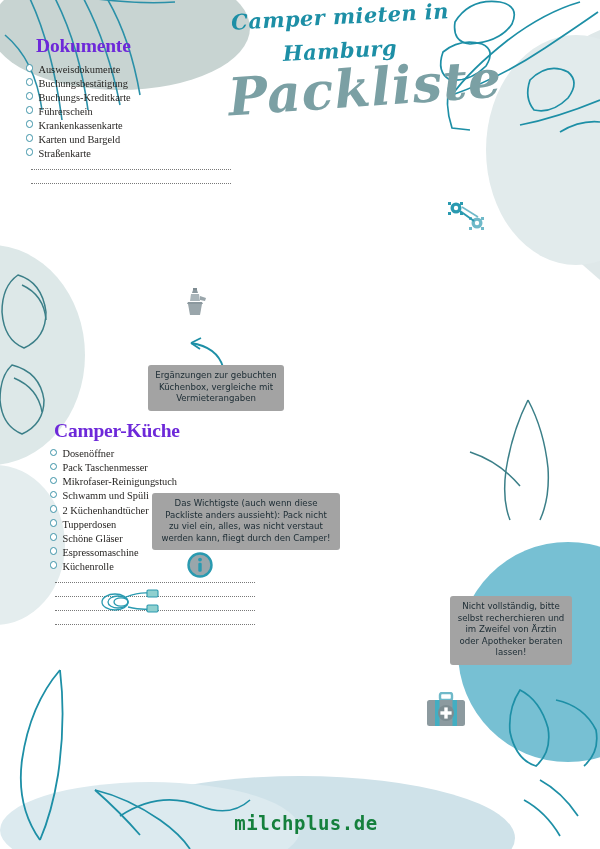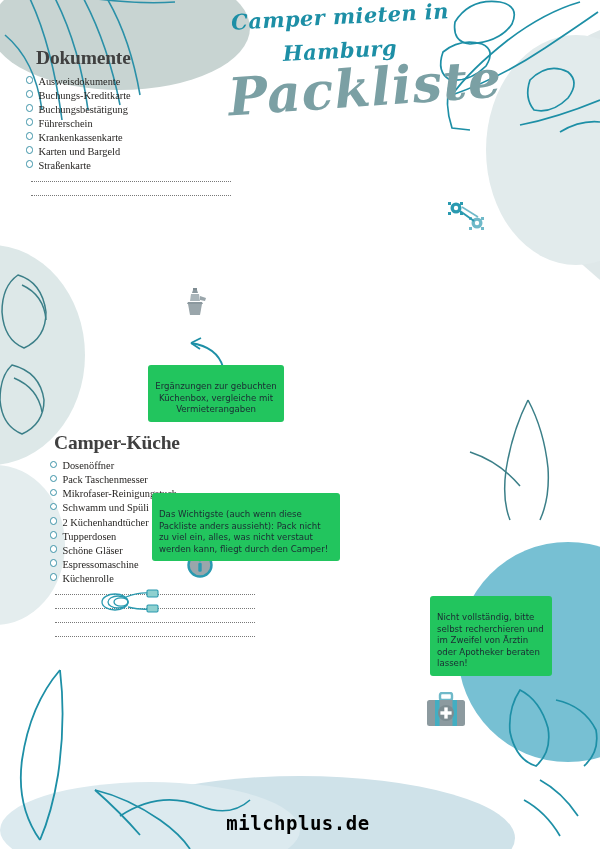--- a/index.html
+++ b/index.html
@@ -36,24 +36,24 @@
     width: 600px; height: 849px;
     z-index: 2;
   }
   .col {
     position: absolute;
   }
   .section { position: relative; }
   .sec-title {
     font-family: "Liberation Serif", serif;
     font-weight: bold;
-    color: #404040;
+    color: #6d28d9;
     letter-spacing: -0.2px;
     line-height: 1;
-    margin: 12px 0 7px 0;
+    margin: 0 0 7px 0;
     white-space: nowrap;
   }
   ul.items {
     list-style: none;
     margin: 4px;
     padding: 0;
   }
   ul.items li {
     display: flex;
     align-items: baseline;
@@ -78,31 +78,31 @@
   }
   .dline {
     border-bottom: 1.4px dotted #5b5b5b;
     height: 0;
     margin-bottom: 13px;
     opacity: .82;
   }
   
   .callout {
     position: absolute;
-    background: #22c55e;
+    background: #a3a3a3;
     color: #1b2b33;
     font-family: "DejaVu Sans", sans-serif;
     font-size: 8.6px;
     line-height: 11.6px;
     text-align: center;
-    padding: 16px 7px 6px 7px;
+    padding: 5px 7px 6px 7px;
     border-radius: 3px;
     z-index: 4;
   }
-  .callout.right-al { text-align: left; }
+  .callout.right-al { text-align: center; }
   
   .script-sm {
     position: absolute;
     font-family: "DejaVu Serif", serif;
     font-style: italic;
     font-weight: bold;
     color: #1d8fa6;
     font-size: 21px;
     line-height: 22px;
     letter-spacing: .4px;
@@ -118,29 +118,29 @@
     color: #7ba0a4;
     font-size: 52px;
     line-height: 52px;
     letter-spacing: 1px;
     transform: rotate(-4deg);
     white-space: nowrap;
   }
   
   #logo {
     position: absolute;
-    left: 8px;
+    left: 16px;
     top: 812px;
     width: 580px;
     text-align: center;
     font-family: "DejaVu Sans Mono", monospace;
     font-weight: bold;
     font-size: 19px;
     letter-spacing: .5px;
-    color: #000000;
+    color: #15803d;
     z-index: 5;
   }
   .icon-abs { position: absolute; z-index: 3; }
 </style>
 </head>
 <body>
 
 <div id="sheet">
 
   <svg id="decor" viewBox="0 0 600 849" xmlns="http://www.w3.org/2000/svg">
@@ -225,25 +225,25 @@
 
     <div class="col section" style="left:22px; top:36px; width:290px;">
       <div class="sec-title" style="font-size:19.5px; padding-left:14px;">Dokumente</div>
       <ul class="items">
         <li>
             <span class="cbox"></span>
             <span>Ausweisdokumente</span>
           </li>
         <li>
             <span class="cbox"></span>
+            <span>Buchungsbestätigung</span>
+          </li>
+        <li>
+            <span class="cbox"></span>
             <span>Buchungs-Kreditkarte</span>
-          </li>
-        <li>
-            <span class="cbox"></span>
-            <span>Buchungsbestätigung</span>
           </li>
         <li>
             <span class="cbox"></span>
             <span>Führerschein</span>
           </li>
         <li>
             <span class="cbox"></span>
             <span>Krankenkassenkarte</span>
           </li>
         <li>
@@ -363,21 +363,21 @@
         <circle cx="33" cy="25" r="2.2" fill="#ffffff"></circle>
         <rect x="25" y="19" width="3" height="3"></rect>
           <rect x="37" y="19" width="3" height="3"></rect>
         <rect x="25" y="29" width="3" height="3"></rect>
           <rect x="37" y="29" width="3" height="3"></rect>
       </g>
       <path d="M16 13 L30 23" stroke="#2a9ab0" stroke-width="2" fill="none"></path>
       <path d="M18 9 L34 19" stroke="#6fb9c9" stroke-width="1.6" fill="none"></path>
     </svg>
 
-    <div class="callout right-al" style="left:430px; top:596px; width:108px;">
+    <div class="callout right-al" style="left:450px; top:596px; width:108px;">
       <span>Nicht vollständig, bitte selbst recherchieren und im Zweifel von Ärztin oder Apotheker beraten lassen!</span>
     </div>
 
     <svg class="icon-abs" style="left:424px; top:692px;" width="44" height="36" viewBox="0 0 44 36">
       <rect x="16" y="1" width="12" height="7" rx="2" fill="none" stroke="#6fb9c9" stroke-width="2.4"></rect>
       <rect x="3" y="8" width="38" height="26" rx="2.5" fill="#8c9a9f"></rect>
       <rect x="11" y="8" width="4.5" height="26" fill="#43aec2"></rect>
       <rect x="28.5" y="8" width="4.5" height="26" fill="#43aec2"></rect>
       <circle cx="22" cy="21" r="8" fill="#7d8c91"></circle>
       <rect x="20.3" y="15.4" width="3.4" height="11.2" fill="#ffffff"></rect>

